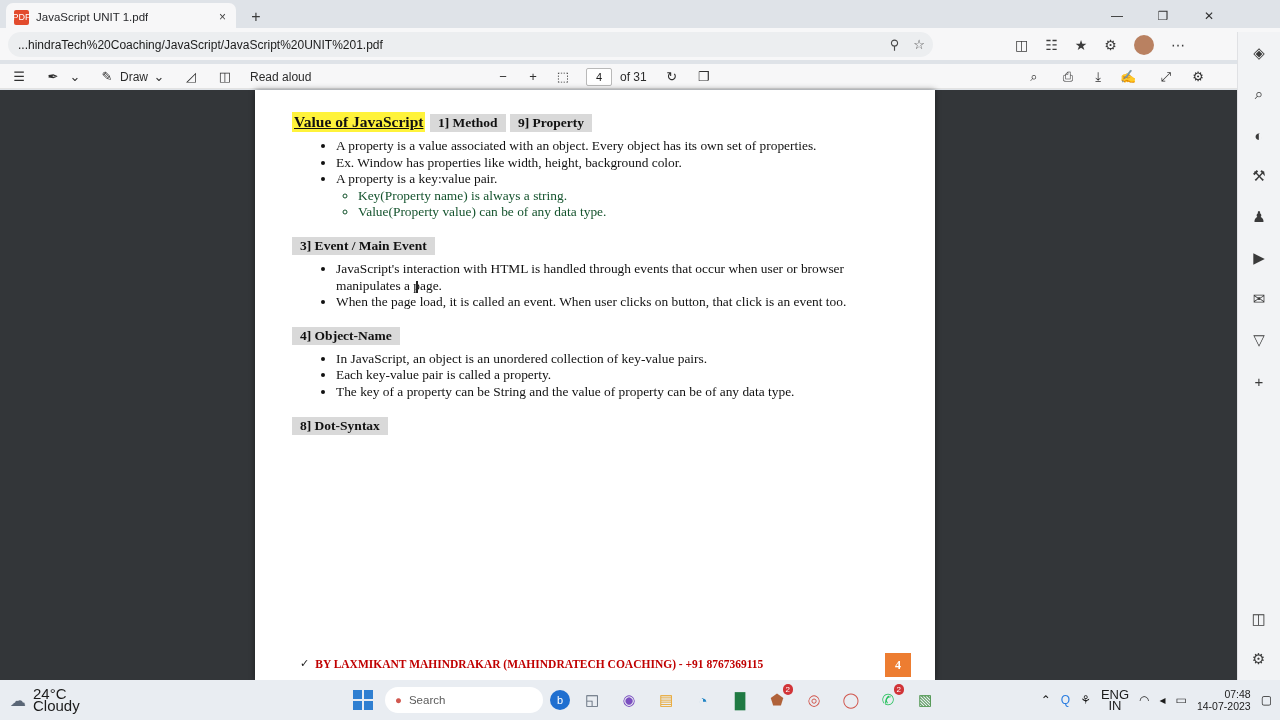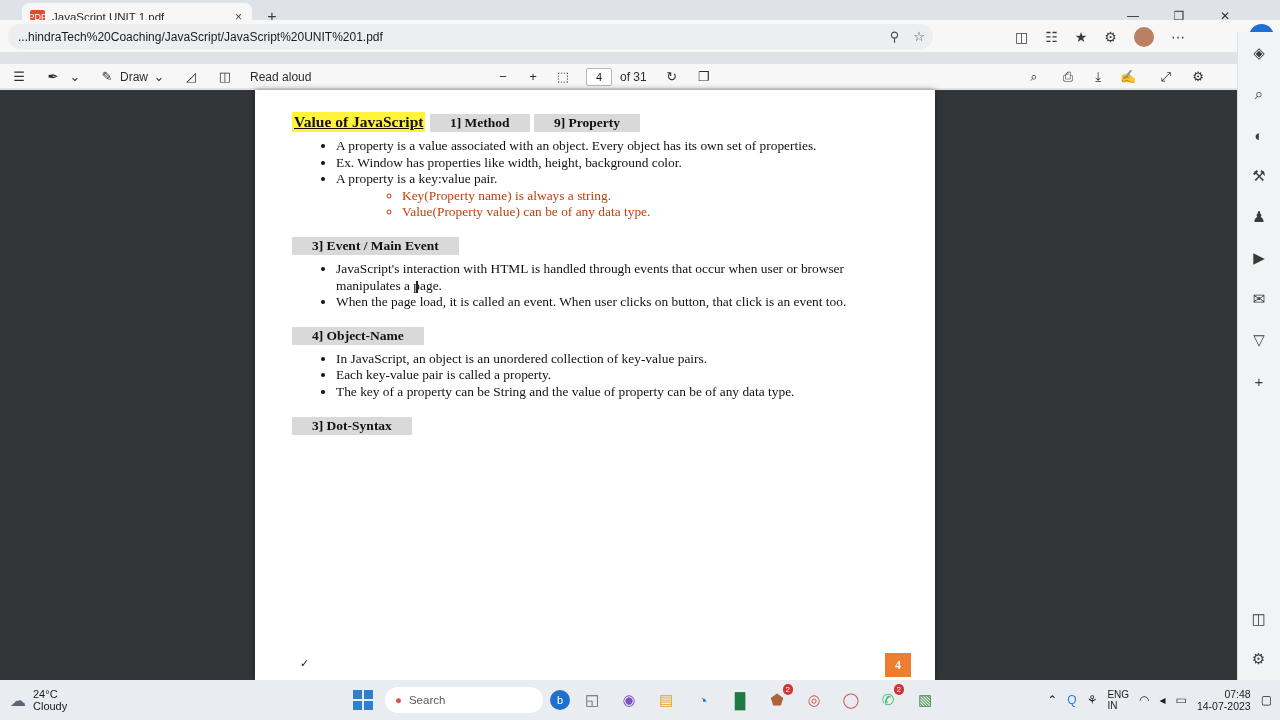--- a/index.html
+++ b/index.html
@@ -6,39 +6,39 @@
   html, body { margin:0; padding:0; }
   body {
     width:1280px; height:720px; overflow:hidden;
     font-family:"Liberation Sans", sans-serif;
     background:#fff; position:relative;
   }
 
   
   #browser { position:absolute; left:0; top:0; width:1280px; height:680px; background:#dfe3e8; }
 
-  .tabstrip { position:absolute; left:0; top:0; width:1232px; height:32px; background:#dfe3e8;margin-left:16px; }
+  .tabstrip { position:absolute; left:0; top:0; width:1232px; height:32px; background:#dfe3e8; }
   .tab {
     position:absolute; left:6px; top:3px; width:230px; height:28px;
     background:#f7f7f8; border-radius:7px 7px 0 0;
     display:flex; align-items:center; padding:0 8px; gap:7px;
     font-size:11.5px; color:#27282b; overflow:hidden; white-space:nowrap;
   }
   .tab .fav { width:15px; height:15px; background:#e24b2d; border-radius:2px; flex:none;
               display:flex; align-items:center; justify-content:center; color:#fff; font-size:9px; }
   .tab-title { overflow:hidden; text-overflow:ellipsis; }
   .tab-close { position:absolute; right:6px; top:7px; width:15px; height:15px; color:#444;
                font-size:12px; line-height:15px; text-align:center; }
   .newtab { position:absolute; left:245px; top:6px; width:22px; height:22px; font-size:16px;
             color:#3a3a3a; text-align:center; line-height:21px; }
   .wincontrols { position:absolute; right:0; top:0; height:32px; display:flex; }
   .wincontrols div { width:46px; height:32px; display:flex; align-items:center; justify-content:center;
                      font-size:12px; color:#303030; }
 
-  .addrbar { position:absolute; left:0; top:20px; width:1280px; height:32px; background:#f7f7f8; }
+  .addrbar { position:absolute; left:0; top:28px; width:1280px; height:32px; background:#f7f7f8; }
   .omnibox {
     position:absolute; left:8px; top:4px; width:925px; height:25px;
     background:#eceef0; border-radius:13px; display:flex; align-items:center;
     padding:0 10px; font-size:12px; color:#1b1b1b; overflow:hidden; white-space:nowrap;
   }
   .omni-right { position:absolute; right:8px; top:0; height:25px; display:flex; align-items:center; gap:14px;
                 color:#4a4a4a; font-size:13px; }
   .addr-icons { position:absolute; left:1015px; top:4px; height:25px; display:flex; align-items:center; gap:17px;
                 color:#3c3c3c; font-size:14px; }
   .avatar { width:20px; height:20px; border-radius:50%; background:#b98161; display:block; }
@@ -58,25 +58,25 @@
   
   .viewer { position:absolute; left:0; top:90px; width:1237px; height:590px; background:#333639; }
   .paper { position:absolute; left:255px; top:0px; width:680px; height:590px; background:#fff;
            box-shadow:0 0 6px rgba(0,0,0,.45); }
   .pagebody { position:absolute; left:37px; top:0; width:600px; }
 
   .doc-title { font-family:"Liberation Serif", serif; font-weight:bold; font-size:15.5px;
                color:#111; background:#fff33b; display:inline-block; padding:1px 2px;
                text-decoration:underline; margin-top:22px; }
   .h2 { font-family:"Liberation Serif", serif; font-weight:bold; font-size:13.5px; color:#111;
-        background:#d9d9d9; display:inline-block; padding:1px 20px; margin-top:16px; }
+        background:#d9d9d9; display:inline-block; padding:1px 8px; margin-top:16px; }
   ul.l1 { margin:6px 0 0 0; padding-left:44px; list-style:disc; }
   ul.l1 > li { font-family:"Liberation Serif", serif; font-size:13.4px; line-height:16.6px; color:#111; margin-bottom:0px; }
   ul.l2 { margin:0 0 0 0; padding-left:22px; list-style:circle; }
-  ul.l2 > li { font-family:"Liberation Serif", serif; font-size:13.4px; line-height:16.6px; color:#c2410c;margin-left:44px; }
+  ul.l2 > li { font-family:"Liberation Serif", serif; font-size:13.4px; line-height:16.6px; color:#14532d; }
   .footer-line { position:absolute; left:45px; bottom:10px; width:560px; display:flex; align-items:center; gap:6px; }
   .footer-check { color:#1a1a1a; font-size:11px; }
   .footer-text { font-family:"Liberation Serif", serif; font-weight:bold; font-size:11.5px; color:#c00000; }
   .pagenum-box { position:absolute; right:24px; bottom:3px; width:26px; height:24px; background:#ed7d31;
                  color:#fff; font-family:"Liberation Serif", serif; font-weight:bold; font-size:12px;
                  display:flex; align-items:center; justify-content:center; }
 
   .vscroll { position:absolute; right:0; top:90px; width:12px; height:590px; background:#3a3d40; }
   .vthumb { position:absolute; right:2px; top:47px; width:7px; height:50px; background:#9b9ea1; border-radius:4px; }
   .scroll-arrow { position:absolute; right:0; width:12px; height:14px; color:#c9cccf; font-size:8px;
@@ -88,33 +88,33 @@
   .ebi { width:30px; height:30px; border-radius:6px; display:flex; align-items:center; justify-content:center;
          font-size:15px; color:#3a3a3a; }
   .edgebar-bottom { position:absolute; left:1237px; bottom:6px; width:43px; display:flex; flex-direction:column;
                     align-items:center; gap:10px; }
 
   
   .taskbar { position:absolute; left:0; bottom:0; width:1280px; height:40px; background:#e9edf2;
              display:flex; align-items:center; }
   .weather { display:flex; align-items:center; gap:7px; margin-left:10px; }
   .weather-ico { font-size:16px; color:#5a6676; }
-  .weather-txt { font-size:11px; line-height:12px; color:#1b1b1b; }
+  .weather-txt { font-size:15px; line-height:12px; color:#1b1b1b; }
   .tb-center { position:absolute; left:348px; bottom:0; height:40px; display:flex; align-items:center; gap:7px; }
   .winlogo { width:20px; height:20px; display:grid; grid-template-columns:1fr 1fr; grid-template-rows:1fr 1fr; gap:2px; }
   .winlogo i { background:#2f7fd1; display:block; }
   .searchpill { width:158px; height:26px; background:#fff; border-radius:14px; display:flex; align-items:center;
                 gap:7px; padding:0 10px; font-size:11.5px; color:#5b5b5b; }
   .tbapp { width:30px; height:30px; border-radius:5px; display:flex; align-items:center; justify-content:center;
            font-size:15px; position:relative; }
   .badge { position:absolute; top:-1px; right:-1px; background:#d13438; color:#fff; font-size:8px;
            border-radius:7px; padding:0 3px; line-height:11px; }
   .tray { position:absolute; right:8px; bottom:0; height:40px; display:flex; align-items:center; gap:10px;
           font-size:12px; color:#1b1b1b; }
-  .tray-lang { font-size:10px; line-height:11px; }
+  .tray-lang { font-size:13px; line-height:11px; text-align:center; }
   .tray-clock { font-size:10.5px; line-height:12px; text-align:right; }
   .cursor { position:absolute; left:416px; top:191px; width:2px; height:12px; background:#222; }
 </style>
 </head>
 <body>
 
 <div id="browser">
 
   <div class="tabstrip">
     <div class="tab">
@@ -223,25 +223,26 @@
           <li>When the page load, it is called an event. When user clicks on button, that click is an event too.</li>
         </ul>
 
         <div class="h2">4] Object-Name</div>
         <ul class="l1">
           <li>In JavaScript, an object is an unordered collection of key-value pairs.</li>
           <li>Each key-value pair is called a property.</li>
           <li>The key of a property can be String and the value of property can be of any data type.</li>
         </ul>
 
-        <div class="h2">3] Dot-Syntax</div>
+        <div class="h2">8] Dot-Syntax</div>
       </div>
 
       <div class="footer-line">
         <span class="footer-check">✓</span>
+        <span class="footer-text">BY LAXMIKANT MAHINDRAKAR (MAHINDRATECH COACHING) - +91 8767369115</span>
       </div>
       <div class="pagenum-box">4</div>
     </div>
     <div class="cursor"></div>
   </div>
 
   <div class="vscroll">
     <div class="scroll-arrow" style="top:2px;">▲</div>
     <div class="vthumb"></div>
     <div class="scroll-arrow" style="bottom:2px;">▼</div>

